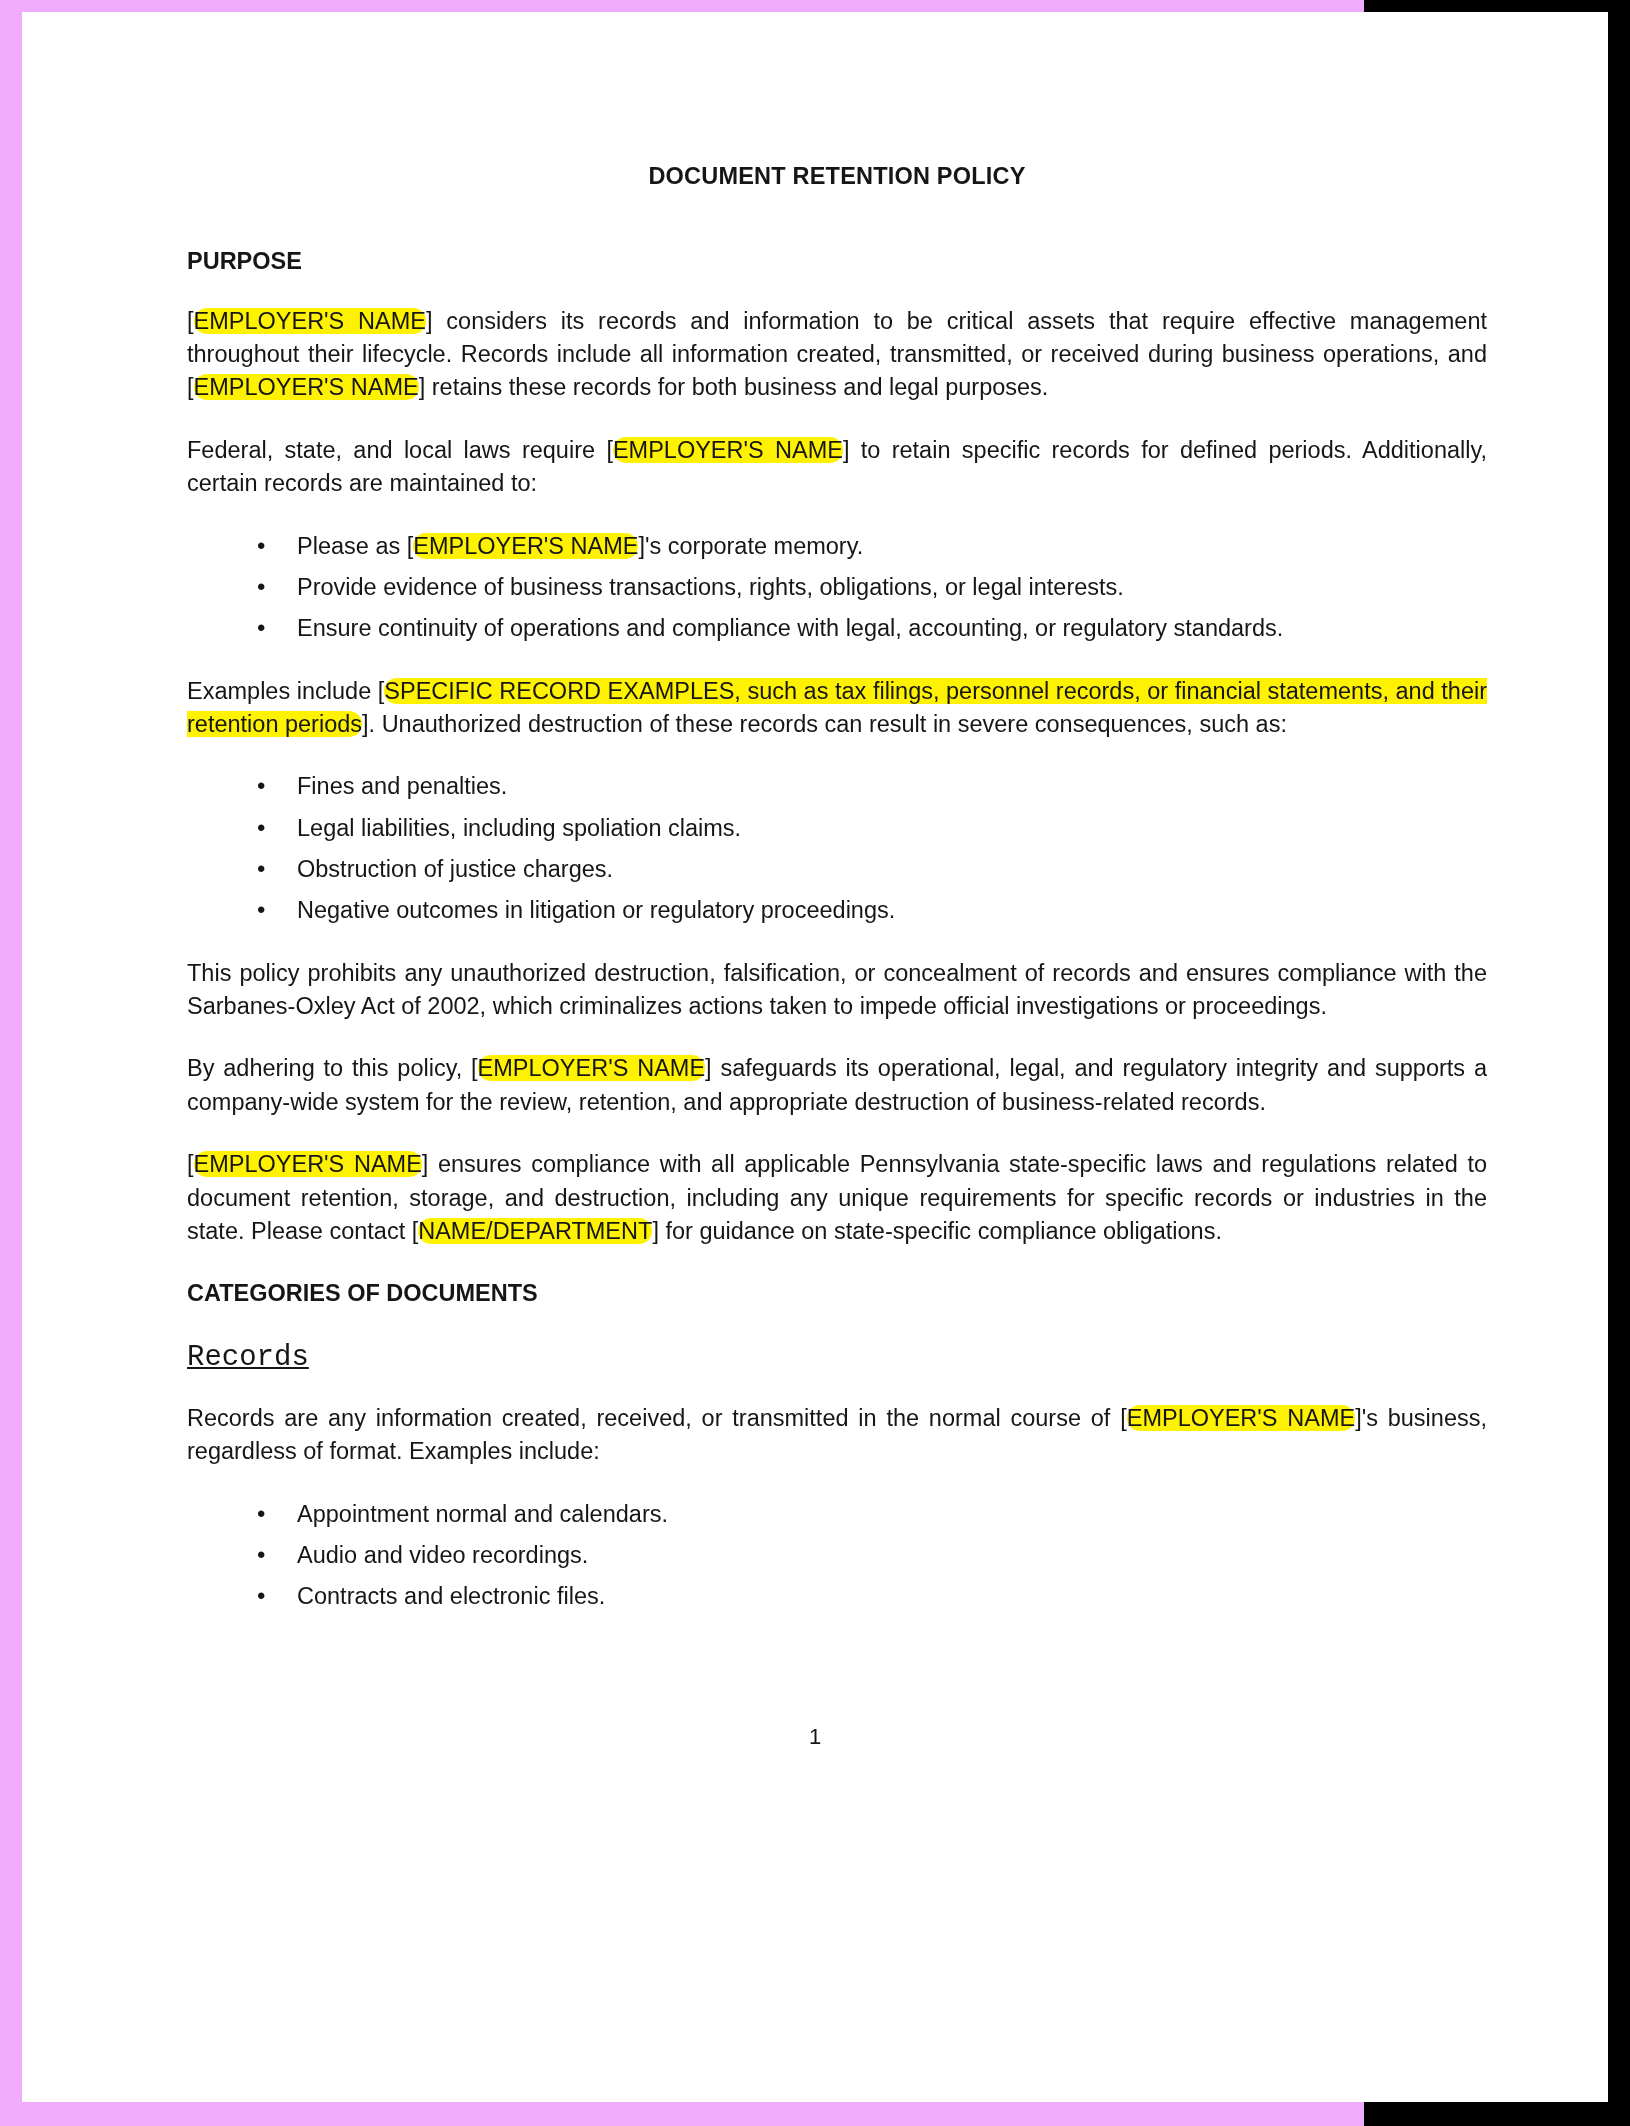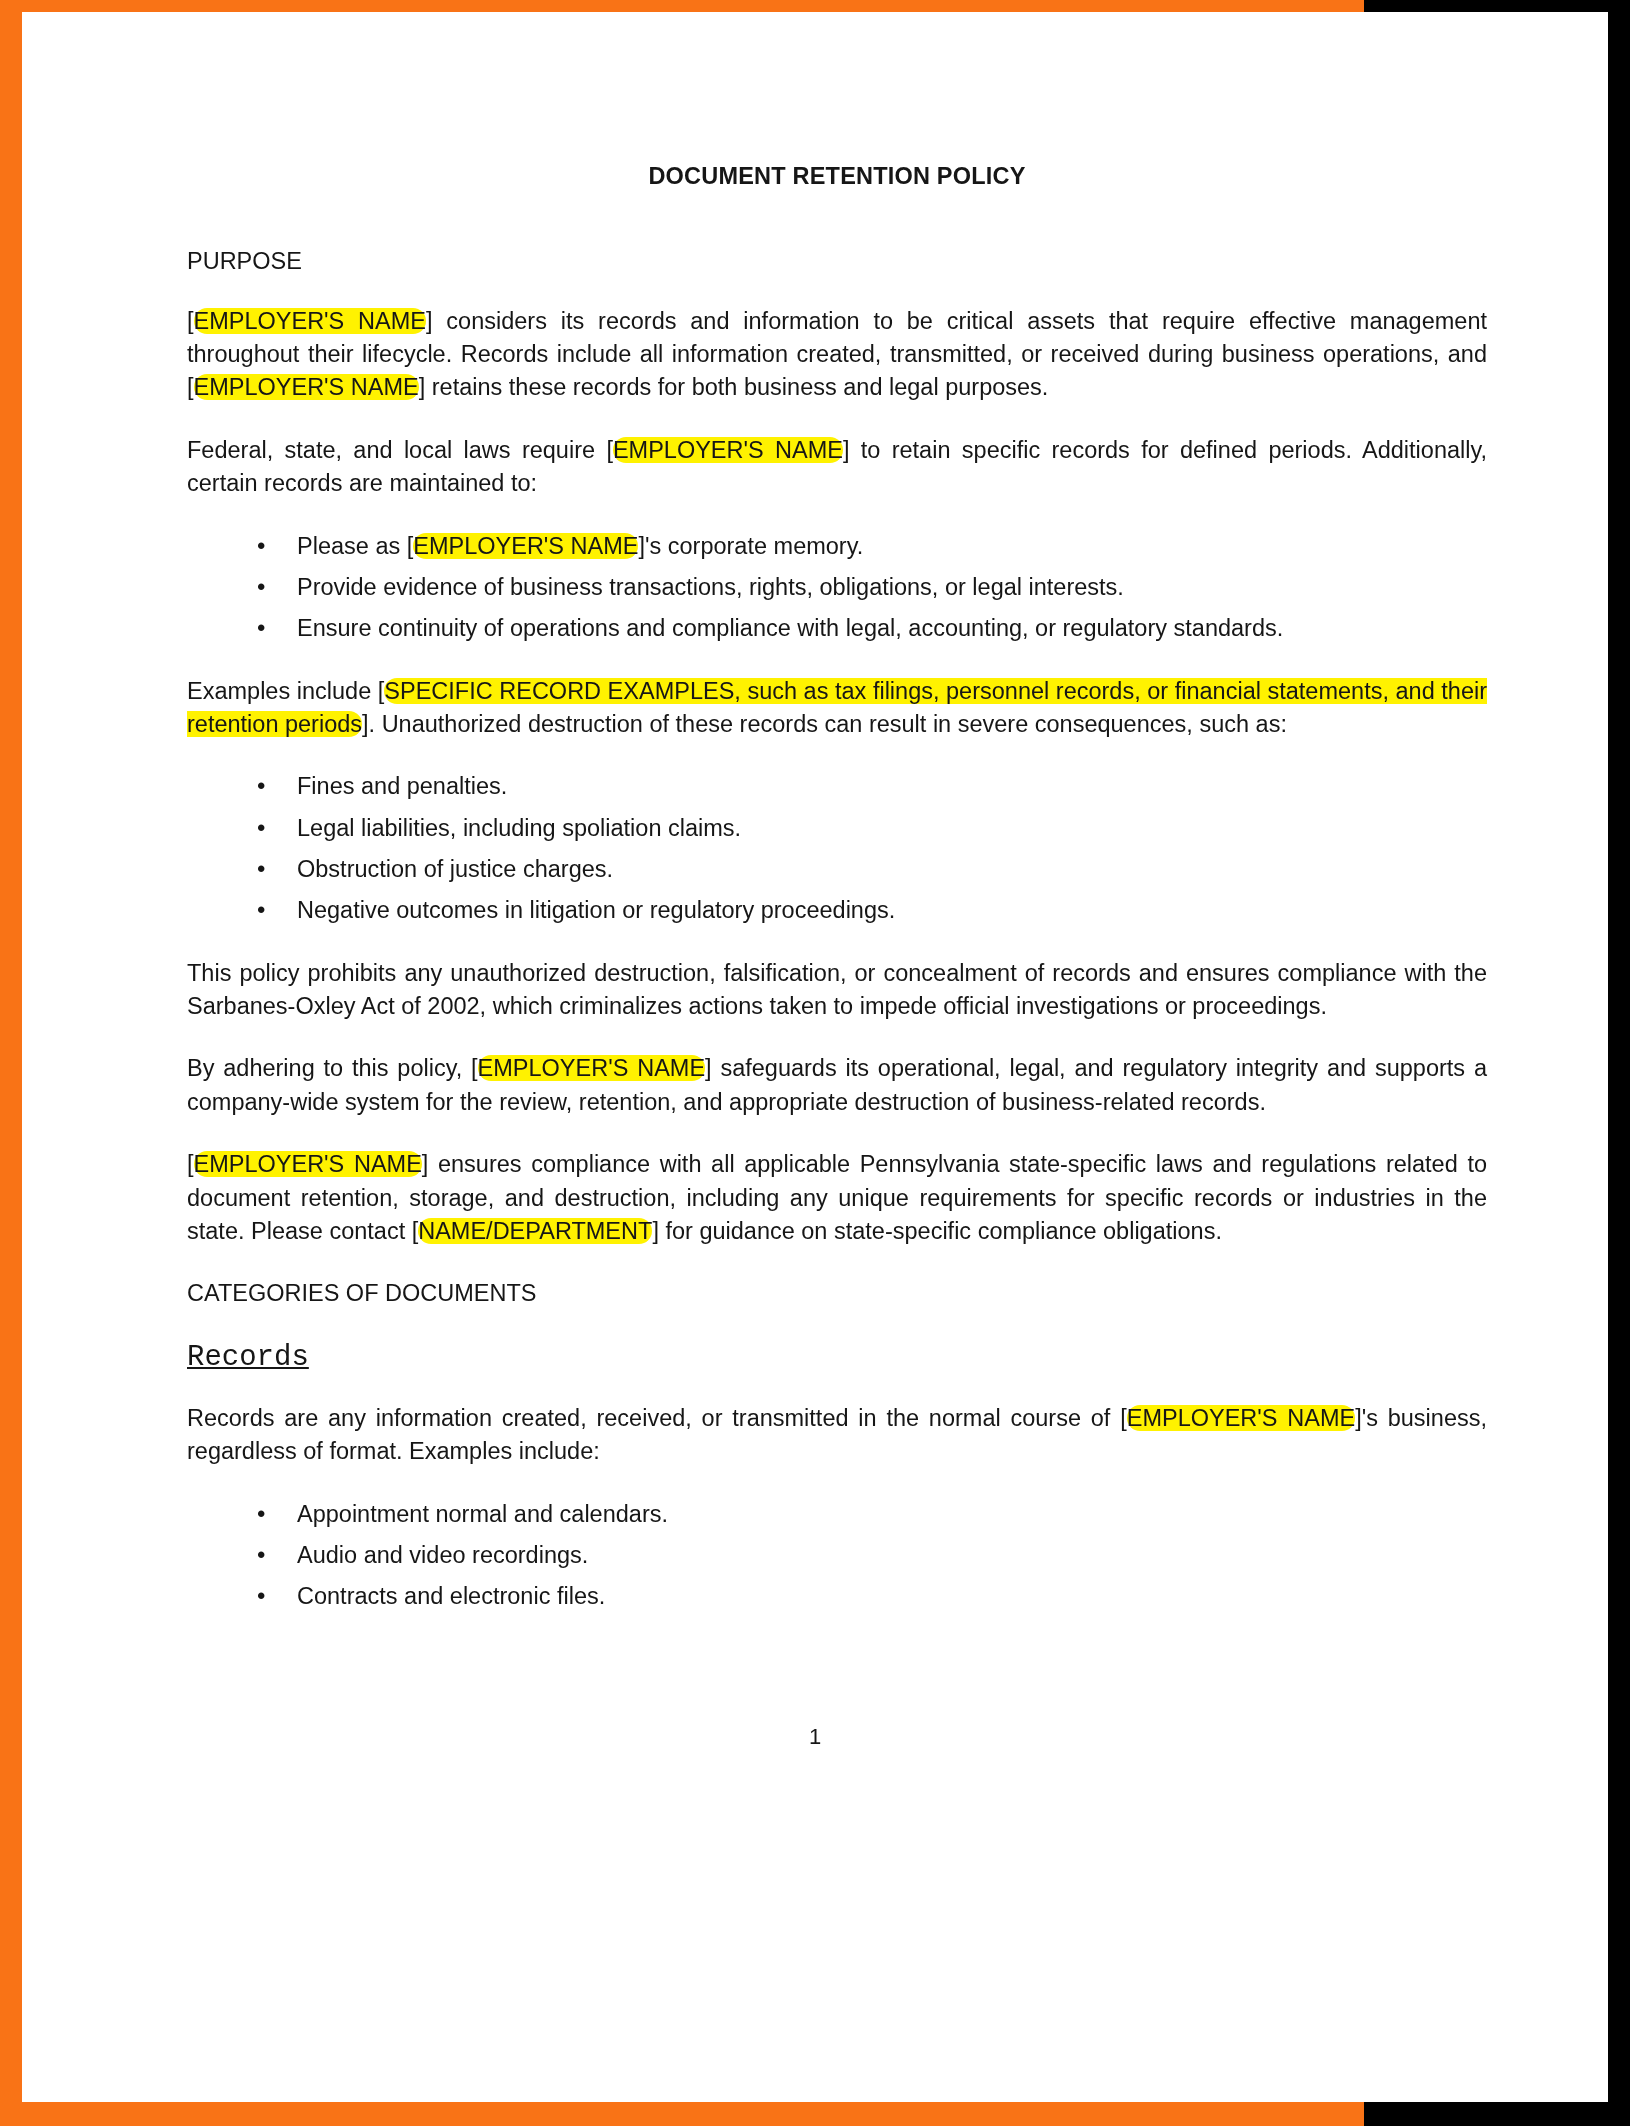--- a/index.html
+++ b/index.html
@@ -12,21 +12,21 @@
     height: 2126px;
     font-family: "Liberation Serif", serif;
     overflow: hidden;
   }
   .page-frame {
     position: absolute;
     left: 0;
     top: 0;
     width: 1364px;
     height: 2126px;
-    background: #f97316;
+    background: #f0abfc;
     box-sizing: border-box;
   }
   .page {
     position: absolute;
     left: 22px;
     top: 12px;
     width: 1586px;
     height: 2090px;
     background: #ffffff;
     box-sizing: border-box;
@@ -42,21 +42,21 @@
     color: #161616;
   }
   .doc-title {
     text-align: center;
     font-weight: bold;
     font-size: 23.5px;
     letter-spacing: 0.2px;
     margin: 0 0 52px 0;
   }
   .section-heading {
-    font-weight: normal;
+    font-weight: bold;
     font-size: 23.5px;
     margin: 0 0 26px 0;
   }
   .sub-heading {
     text-decoration: underline;
     font-size: 29px;
     margin: 0 0 24px 0;
     font-family: Liberation Mono, monospace;
   }
   p.para {

